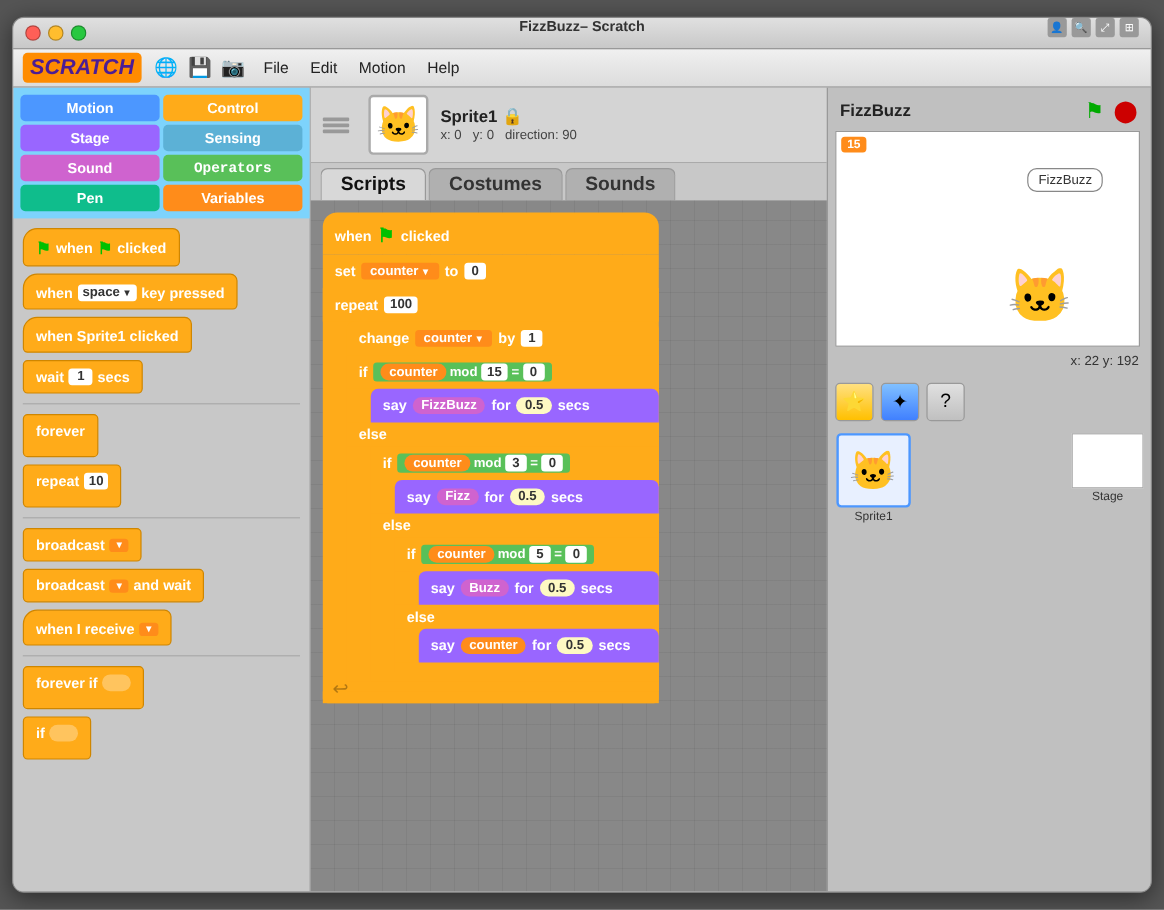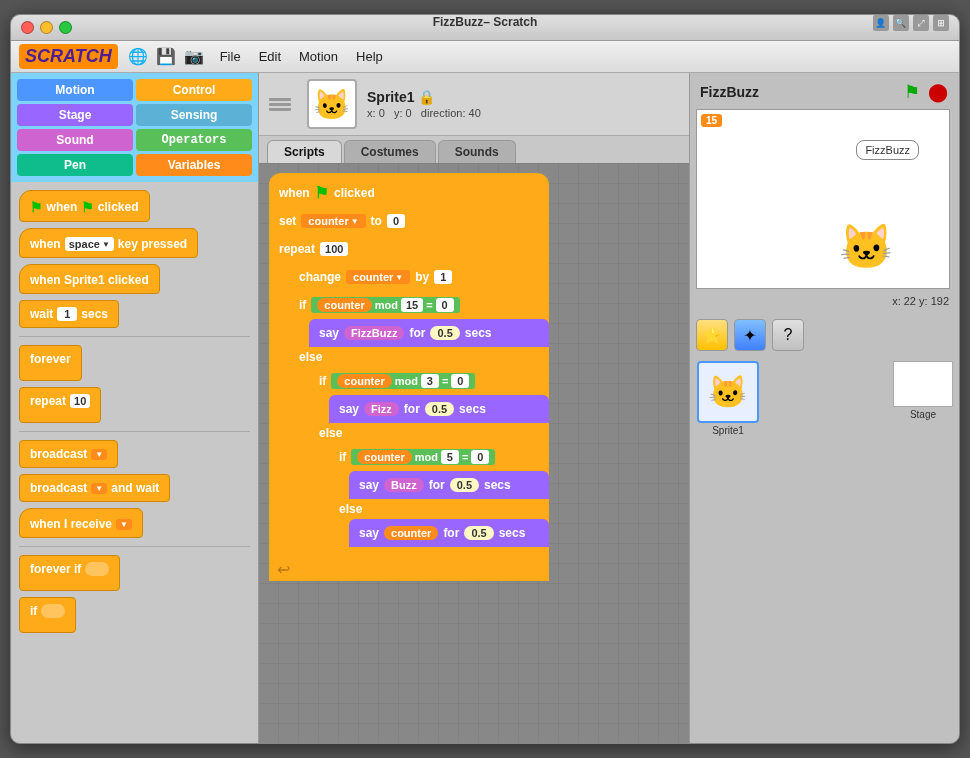--- a/index.html
+++ b/index.html
@@ -187,21 +187,21 @@
     .tabs {
       display: flex;
       gap: 2px;
       padding: 4px 8px 0;
       background: #c8c8c8;
     }
     .tab {
       padding: 4px 16px;
       background: #b0b0b0;
       border-radius: 6px 6px 0 0;
-      font-size: 12px;
+      font-size: 16px;
       font-weight: bold;
       cursor: pointer;
       color: #333;
       border: 1px solid #999;
       border-bottom: none;
     }
     .tab.active {
       background: #d8d8d8;
       color: #111;
     }
@@ -581,21 +581,21 @@
         </div>
         <div class="sprite-thumb" style="font-size:30px;">🐱</div>
         <div class="sprite-info">
           <div class="sprite-name">
             <span>Sprite1</span>
             <span>🔒</span>
           </div>
           <div class="sprite-coords">
             x: <span>0</span>
             &nbsp; y: <span>0</span>
-            &nbsp; direction: <span>40</span>
+            &nbsp; direction: <span>90</span>
           </div>
         </div>
       </div>
 
       <div class="tabs">
         <div class="tab active">Scripts</div>
         <div class="tab">Costumes</div>
         <div class="tab">Sounds</div>
       </div>
 

